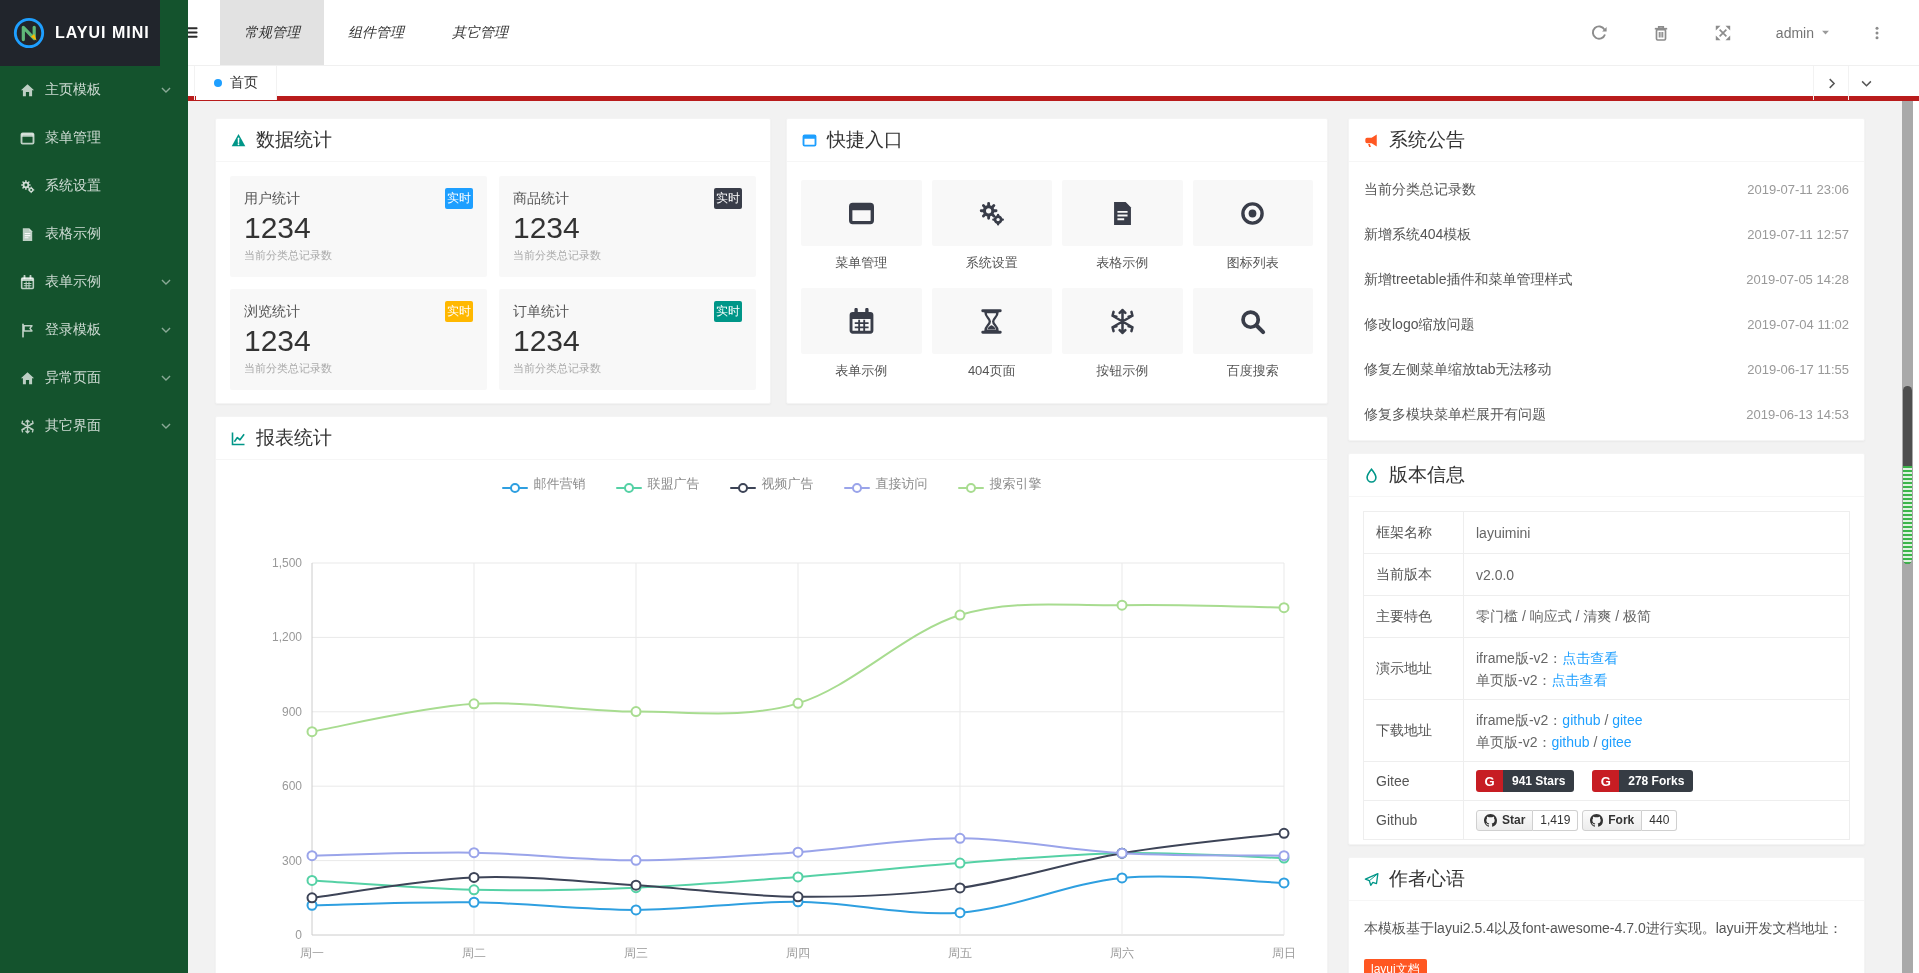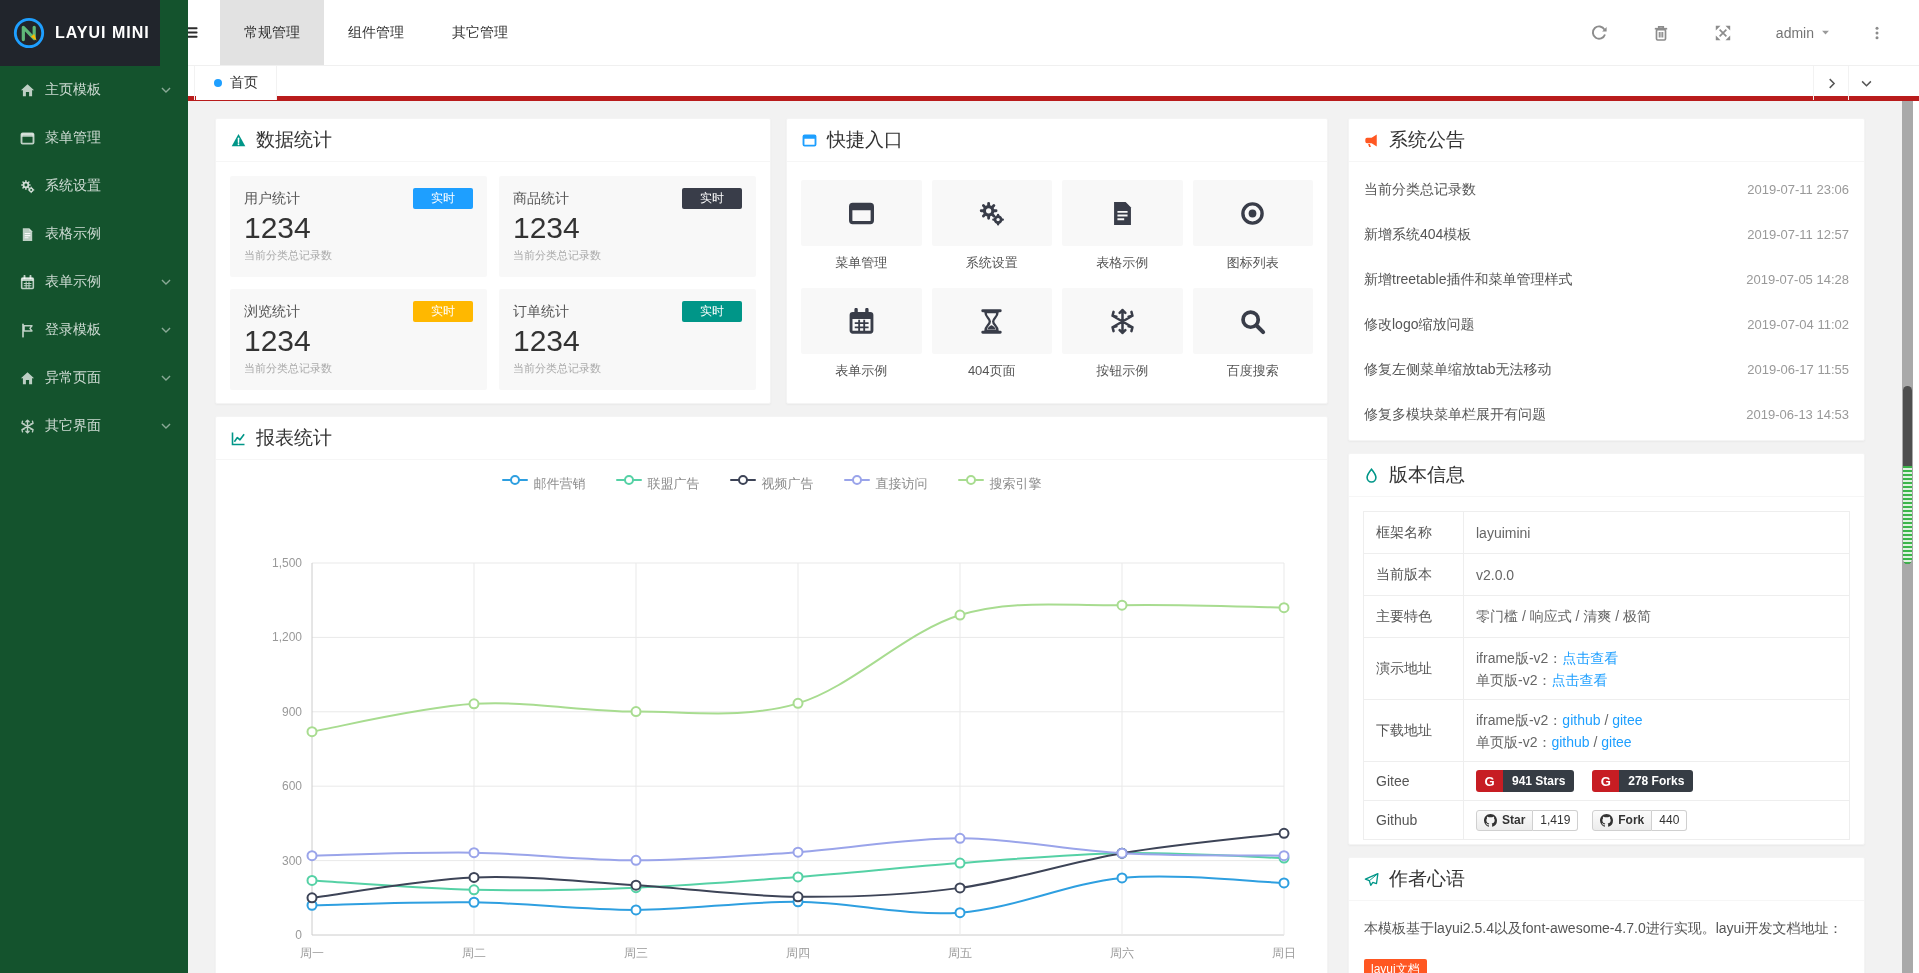--- a/index.html
+++ b/index.html
@@ -18,21 +18,21 @@
   .menu-item { height:48px; display:flex; align-items:center; padding:0 18px 0 20px;
     color:rgba(255,255,255,.78); cursor:pointer; position:relative; }
   .menu-item .mi-icon { width:15px; height:15px; margin-right:10px; color:rgba(255,255,255,.72); flex:none; }
   .menu-item .mi-chevron { width:12px; height:12px; color:rgba(255,255,255,.5); position:absolute; right:16px; top:18px; }
 
   
   #header { position:absolute; left:160px; top:0; width:1759px; height:66px; background:#fff;
     border-bottom:1px solid #f0f0f0; display:flex; align-items:stretch; }
   #hamburger { width:60px; display:flex; align-items:center; justify-content:center; cursor:pointer; }
   #hamburger .icon { width:17px; height:17px; color:#2c2c2c; }
-  .nav-item { display:flex; align-items:center; padding:0 24px; cursor:pointer; color:#333; }
+  .nav-item { display:flex; align-items:center; padding:0 24px; cursor:pointer; color:#333;font-style:italic; }
   .nav-item.active { background:#e2e2e2; }
   #header-right { margin-left:auto; display:flex; align-items:center; padding-right:34px;gap:12px; }
   .hdr-action { width:18px; height:18px; color:#8c8c8c; margin-left:32px; cursor:pointer; }
   #admin-box { display:flex; align-items:center; margin-left:32px; cursor:pointer; color:#757575; }
   #admin-caret { width:11px; height:11px; color:#9a9a9a; margin-left:6px; }
   #kebab { width:16px; height:16px; color:#8c8c8c; margin-left:26px; cursor:pointer; }
 
   
   #tabbar { position:absolute; left:160px; top:66px; width:1759px; height:35px; background:#fff;
     border-bottom:5px solid #b91c1c; }
@@ -60,21 +60,21 @@
     border-bottom:1px solid #f6f6f6; }
   .panel-header .ph-icon { width:15px; height:15px; margin-right:10px; flex:none; }
   .panel-title { font-size:19px; color:#333; }
 
   
   #panel-stats { left:55px; top:17px; width:556px; height:286px; }
   #stats-body { padding:14px; display:grid; grid-template-columns:1fr 1fr; gap:12px; }
   .stat-card { background:#f8f8f8; border-radius:2px; height:101px; padding:12px 14px; }
   .stat-top { display:flex; align-items:center; justify-content:space-between; }
   .stat-title { color:#555; font-size:14px; }
-  .stat-badge { color:#fff; font-size:12px; padding:2px 18px; border-radius:2px; }
+  .stat-badge { color:#fff; font-size:12px; padding:2px 2px; border-radius:2px; }
   .stat-value { font-size:30px; color:#333; margin-top:2px; line-height:34px; }
   .stat-sub { color:#aaa; font-size:11px; margin-top:3px; }
 
   
   #panel-quick { left:626px; top:17px; width:542px; height:286px; }
   #quick-body { padding:18px 14px 0; display:grid; grid-template-columns:repeat(4,1fr); column-gap:10px; row-gap:16px; }
   .quick-item { cursor:pointer; text-align:center; }
   .quick-box { background:#f8f8f8; height:66px; border-radius:2px; display:flex; align-items:center; justify-content:center; }
   .quick-box .icon { width:27px; height:27px; color:#393D49; }
   .quick-label { margin-top:8px; font-size:13px; color:#555; }
@@ -82,21 +82,21 @@
   
   #panel-notice { left:1188px; top:17px; width:517px; height:323px; }
   #notice-body { padding:5px 15px 0; }
   .notice-row { height:45px; display:flex; align-items:center; justify-content:space-between; }
   .notice-text { color:#555; font-size:14px; }
   .notice-date { color:#999; font-size:13px; }
 
   
   #panel-report { left:55px; top:315px; width:1113px; height:600px; }
   #legend { margin-top:15px; display:flex; justify-content:center; gap:30px; }
-  .legend-item { display:flex; align-items:flex-start; cursor:pointer; }
+  .legend-item { display:flex; align-items:flex-end; cursor:pointer; }
   .legend-marker { position:relative; width:26px; height:10px; margin-right:6px; }
   .legend-marker .lm-line { position:absolute; left:0; right:0; top:4px; height:2px; border-radius:1px; }
   .legend-marker .lm-dot { position:absolute; left:8px; top:0; width:10px; height:10px; border-radius:50%;
     background:#fff; border:2px solid; }
   .legend-label { color:#8c8c8c; font-size:13px; }
   #chart-wrap { margin-top:8px; }
 
   
   #panel-version { left:1188px; top:352px; width:517px; height:392px; }
   #version-table { margin:14px; border-collapse:collapse; width:487px; table-layout:fixed; }
@@ -106,21 +106,21 @@
   #version-table tr.r2 td { height:62px; }
   #version-table tr.r3 td { height:39px; }
   .vlink { color:#1E9FFF; text-decoration:none; cursor:pointer; }
   .vline { line-height:22px; }
   .gitee-badge { display:inline-flex; height:22px; border-radius:3px; overflow:hidden; margin-right:14px;
     cursor:pointer; vertical-align:middle; }
   .gitee-badge .gb-left { background:#c71d23; color:#fff; width:27px; display:flex; align-items:center;
     justify-content:center; font-weight:bold; font-size:13px; }
   .gitee-badge .gb-right { background:#363c44; color:#fff; font-size:12px; font-weight:bold;
     display:flex; align-items:center; padding:0 9px; }
-  .gh-group { display:inline-flex; margin-right:10px; vertical-align:middle; cursor:pointer;text-align:center; }
+  .gh-group { display:inline-flex; vertical-align:middle; cursor:pointer;text-align:center; }
   .gh-seg { height:21px; display:flex; align-items:center; padding:0 7px; border:1px solid #d0d0d0;
     font-size:12px; color:#333; background:#fff; }
   .gh-seg.main { background:linear-gradient(#fcfcfc,#ececec); font-weight:bold; border-radius:3px 0 0 3px; }
   .gh-seg.count { border-left:none; border-radius:0 3px 3px 0; }
   .gh-seg .icon { width:13px; height:13px; margin-right:5px; color:#333; }
 
   
   #panel-author { left:1188px; top:756px; width:517px; height:210px; }
   #author-body { padding:12px 15px; font-size:14px; color:#555; line-height:30px; }
   .mini-badge { display:inline-block; color:#fff; font-size:12px; line-height:20px; padding:0 7px;

